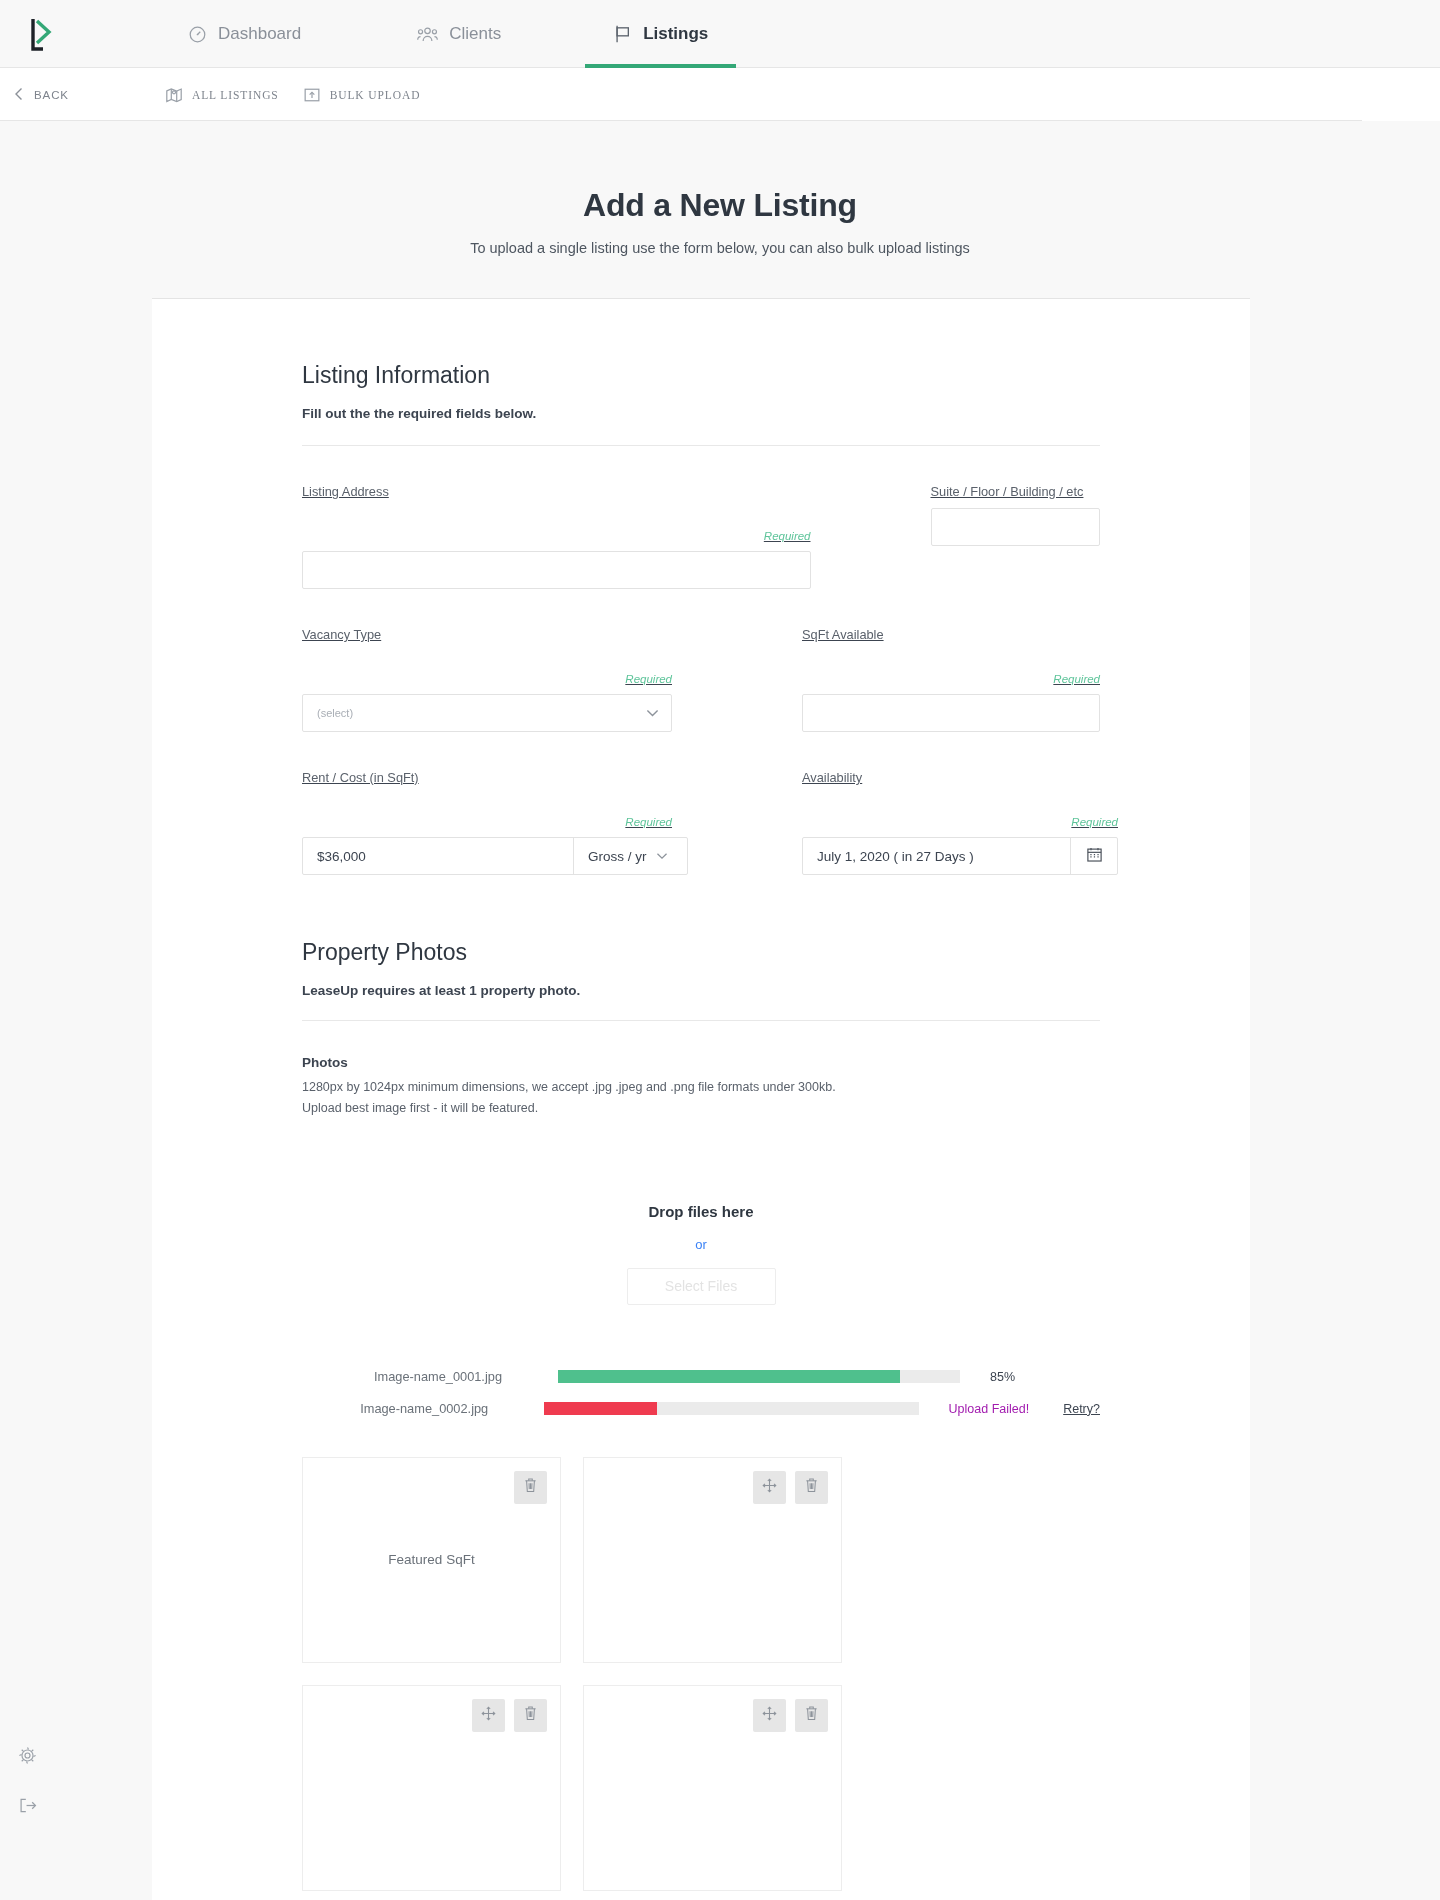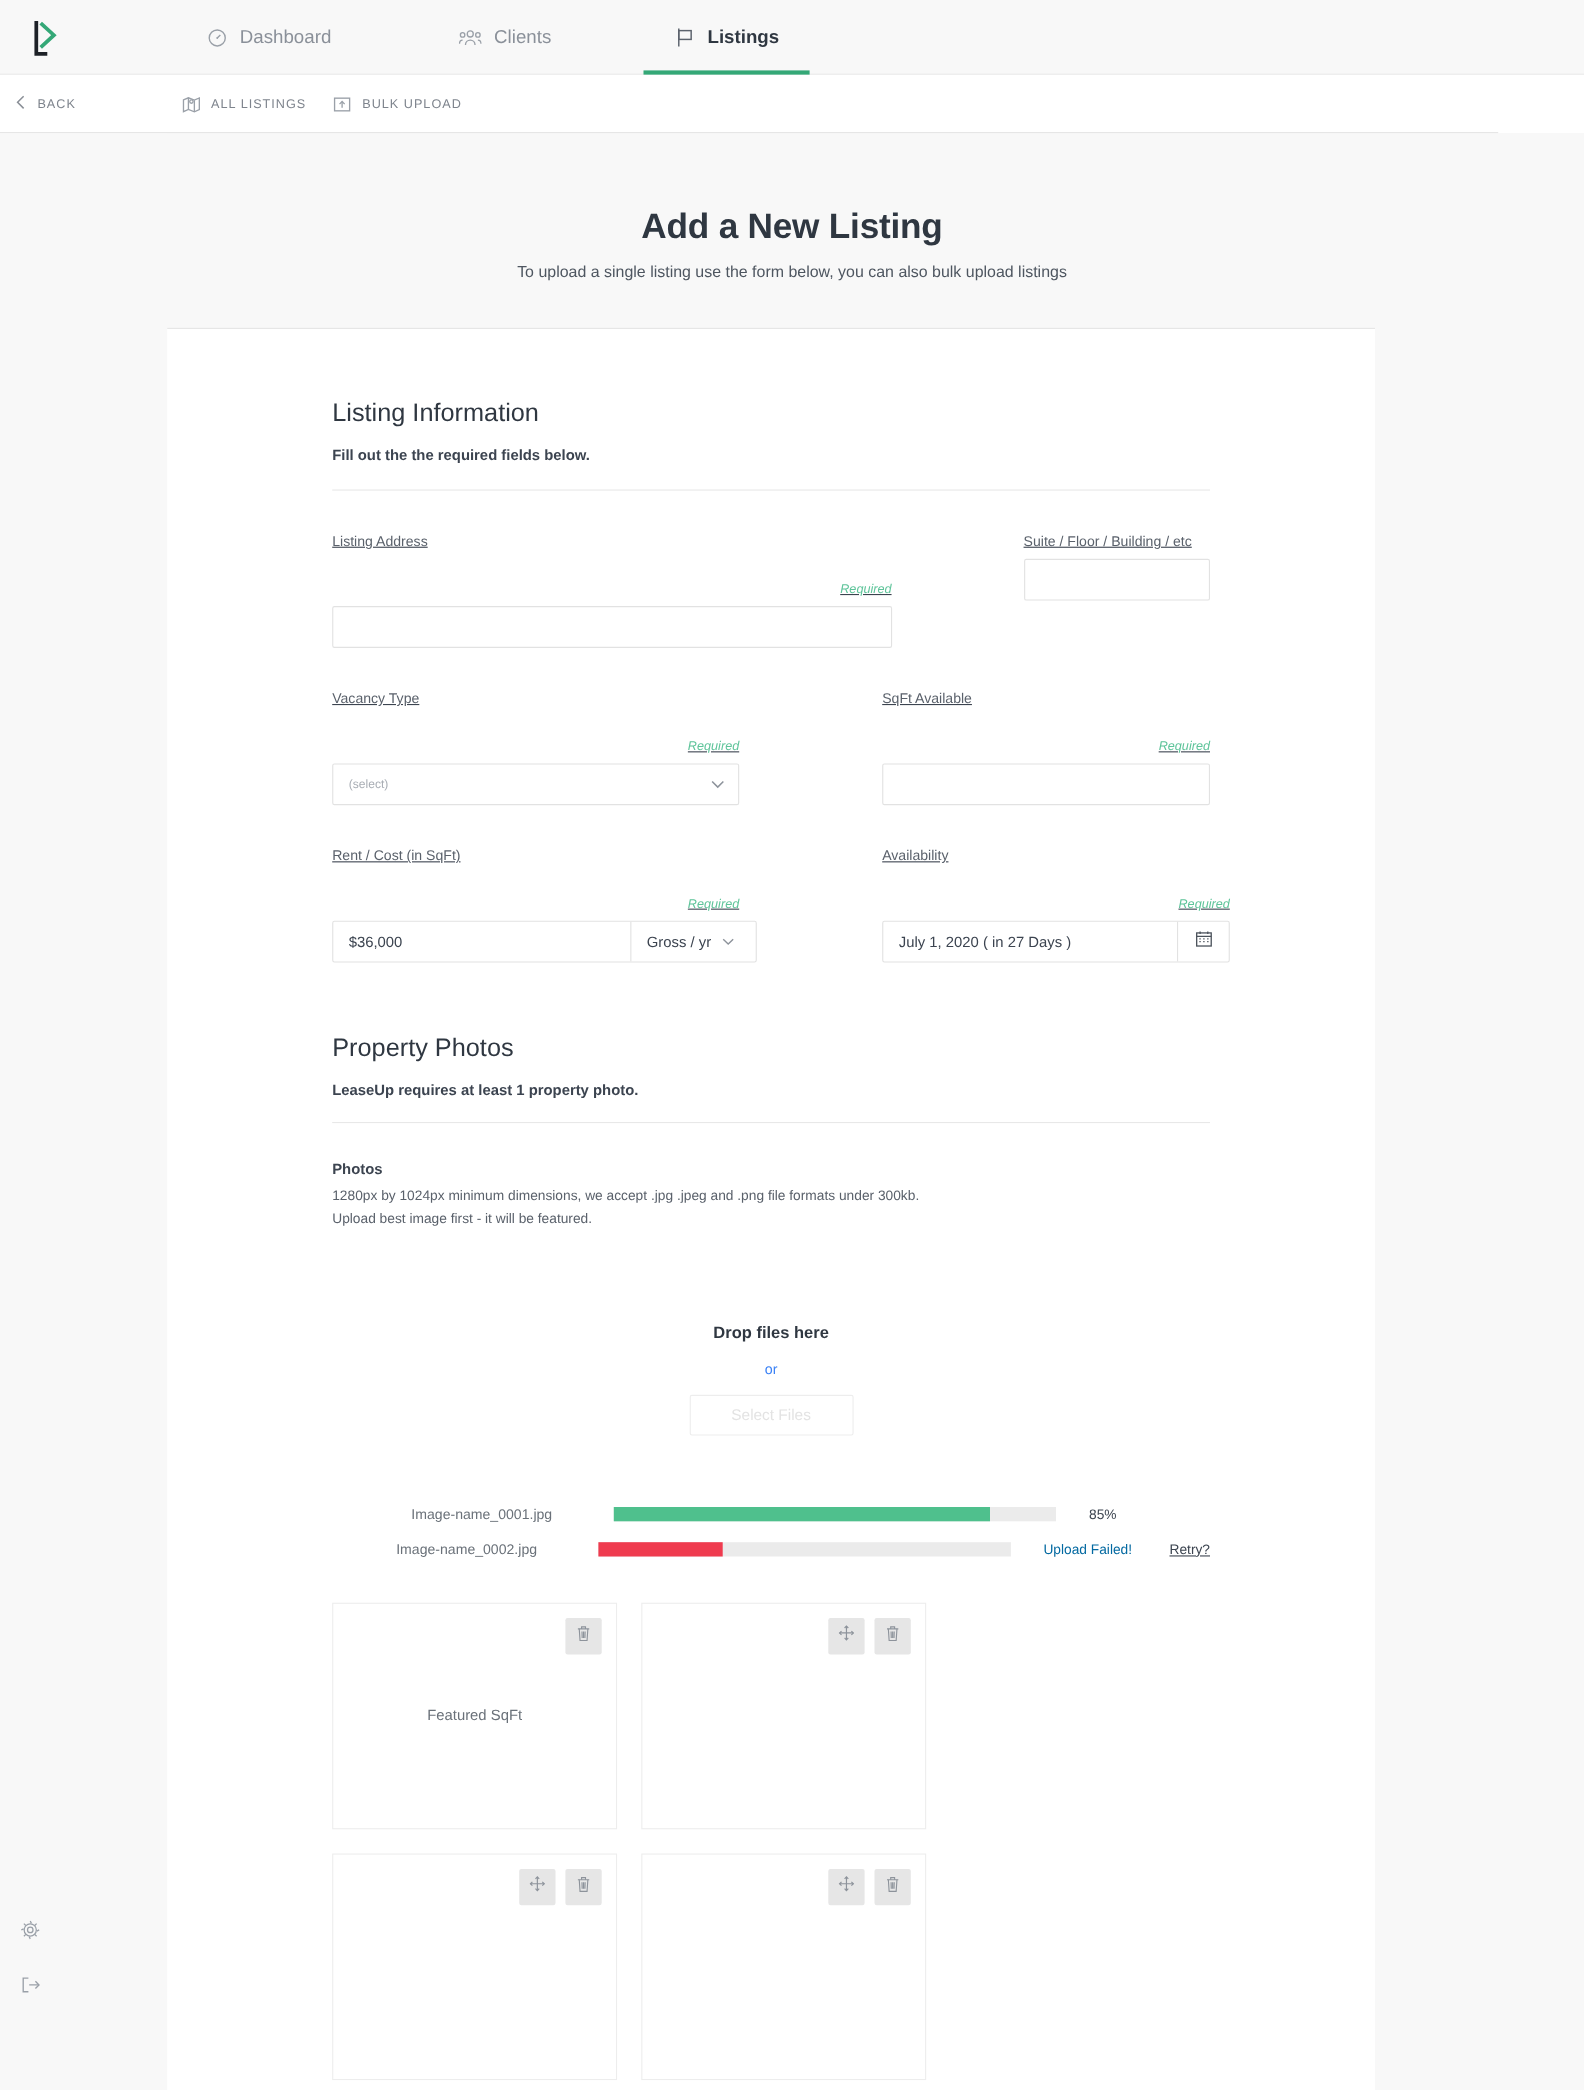--- a/index.html
+++ b/index.html
@@ -44,21 +44,21 @@
     background: #ffffff;
   }
   .subbar::after {
     content:""; position:absolute; left:0; bottom:0; width:1362px; height:1px; background:#e6e6e6;
   }
   .subbar-inner { display: flex; align-items: center; height: 53px; }
   .back-btn {
     display: flex; align-items: center; gap: 9px; margin-left: 13px;
     font-size: 11.5px; letter-spacing: 0.9px; color: #7e848d; cursor: pointer;
   }
-  .sub-actions { display: flex; align-items: center; margin-left: 96px; gap: 24px; }
+  .sub-actions { display: flex; align-items: center; margin-left: 96px; gap: 24px; font-family: Liberation Serif, serif; }
   .sub-action {
     display: flex; align-items: center; gap: 9px; cursor: pointer;
     font-size: 11.5px; letter-spacing: 0.9px; color: #7e848d;
   }
   .sub-action .ico { color: #9aa0a8; display: flex; }
 
   
   .rail {
     position: absolute; left: 0; top: 121px; width: 152px; bottom: 0;
     background: #f8f8f8;
@@ -134,21 +134,21 @@
     cursor: pointer; border-radius: 2px;
   }
 
   
   .uploads { margin-top: 56px; }
   .uprow { display: flex; align-items: center; height: 32px; }
   .upname { width: 200px; text-align: right; font-size: 12.8px; color: #6a7179; padding-right: 0; }
   .upbar { width: 402px; height: 13px; background: #ebebeb; margin-left: 56px; }
   .upbar > div { height: 13px; }
   .upstat { margin-left: 30px; font-size: 12.5px; color: #3c4450; white-space: nowrap; }
-  .upstat.fail { color: #0369a1; }
+  .upstat.fail { color: #a21caf; }
   .upretry { margin-left: 34px; font-size: 12.5px; color: #3c4450; text-decoration: underline; cursor: pointer; }
 
   
   .thumbs { display: flex; flex-wrap: wrap; gap: 22px; margin-top: 32px; }
   .thumb {
     width: 259px; height: 206px; border: 1px solid #ededed; background: #fff;
     position: relative; display: flex; align-items: center; justify-content: center;
   }
   .thumb-label { font-size: 13.5px; color: #6a7179; }
   .thumb-tools { position: absolute; top: 13px; right: 13px; display: flex; gap: 9px; }

